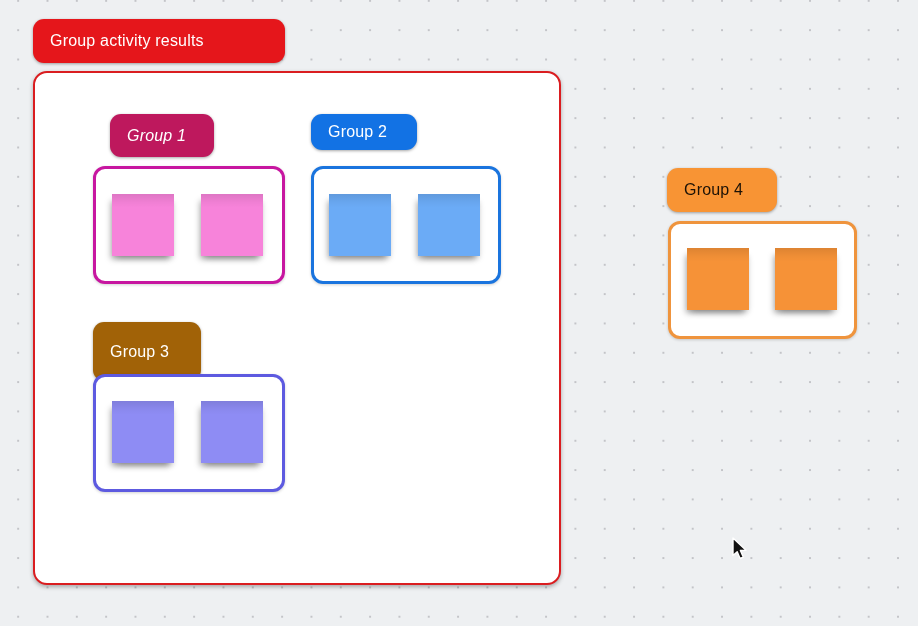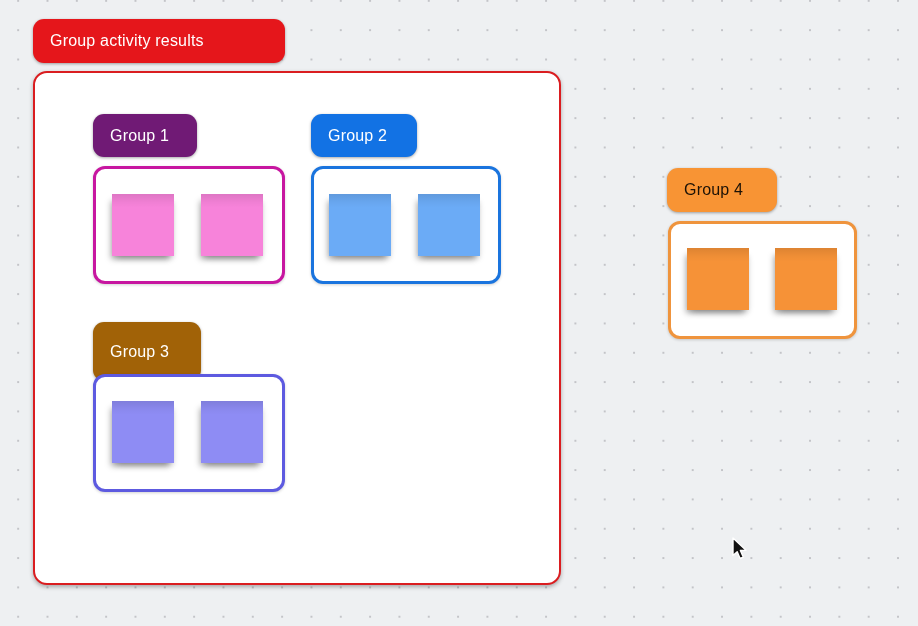--- a/index.html
+++ b/index.html
@@ -39,27 +39,27 @@
     box-shadow:-3px 5px 6px -2px rgba(0,0,0,.35), 2px 5px 6px -3px rgba(0,0,0,.22);
   }
 </style>
 </head>
 <body>
 
 <div class="abs tag" style="left: 33px; top: 19px; width: 252px; height: 44px; background: rgb(229, 22, 27); color: rgb(255, 255, 255);">Group activity results</div>
 
 <div class="abs main-frame" style="left: 33px; top: 71px; width: 528px; height: 514px; border-color: rgb(218, 29, 32);"></div>
 
-<div class="abs tag" style="left: 93px; top: 114px; width: 104px; height: 43px; background: #701a75; color: rgb(255, 255, 255);">Group 1</div>
+<div class="abs tag" style="left: 110px; top: 114px; width: 104px; height: 43px; background: #be185d; color: rgb(255, 255, 255); font-style: italic;">Group 1</div>
 <div class="abs frame" style="left: 93px; top: 166px; width: 192px; height: 118px; border-color: rgb(199, 22, 160);">
   <div class="abs note" style="left: 16px; top: 25px; background-color: rgb(247, 131, 218);"></div>
   <div class="abs note" style="left: 105px; top: 25px; background-color: rgb(247, 131, 218);"></div>
 </div>
 
-<div class="abs tag" style="left: 311px; top: 114px; width: 106px; height: 43px; background: rgb(18, 114, 228); color: rgb(255, 255, 255);">Group 2</div>
+<div class="abs tag" style="left: 311px; top: 114px; width: 106px; height: 36px; background: rgb(18, 114, 228); color: rgb(255, 255, 255);">Group 2</div>
 <div class="abs frame" style="left: 311px; top: 166px; width: 190px; height: 118px; border-color: rgb(26, 116, 222);">
   <div class="abs note" style="left: 15px; top: 25px; background-color: rgb(107, 171, 246);"></div>
   <div class="abs note" style="left: 104px; top: 25px; background-color: rgb(107, 171, 246);"></div>
 </div>
 
 <div class="abs tag" style="left: 93px; top: 322px; width: 108px; height: 59px; background: #a16207; color: rgb(255, 255, 255);">Group 3</div>
 <div class="abs frame" style="left: 93px; top: 374px; width: 192px; height: 118px; border-color: rgb(93, 90, 224);">
   <div class="abs note" style="left: 16px; top: 24px; background-color: rgb(142, 140, 244);"></div>
   <div class="abs note" style="left: 105px; top: 24px; background-color: rgb(142, 140, 244);"></div>
 </div>

